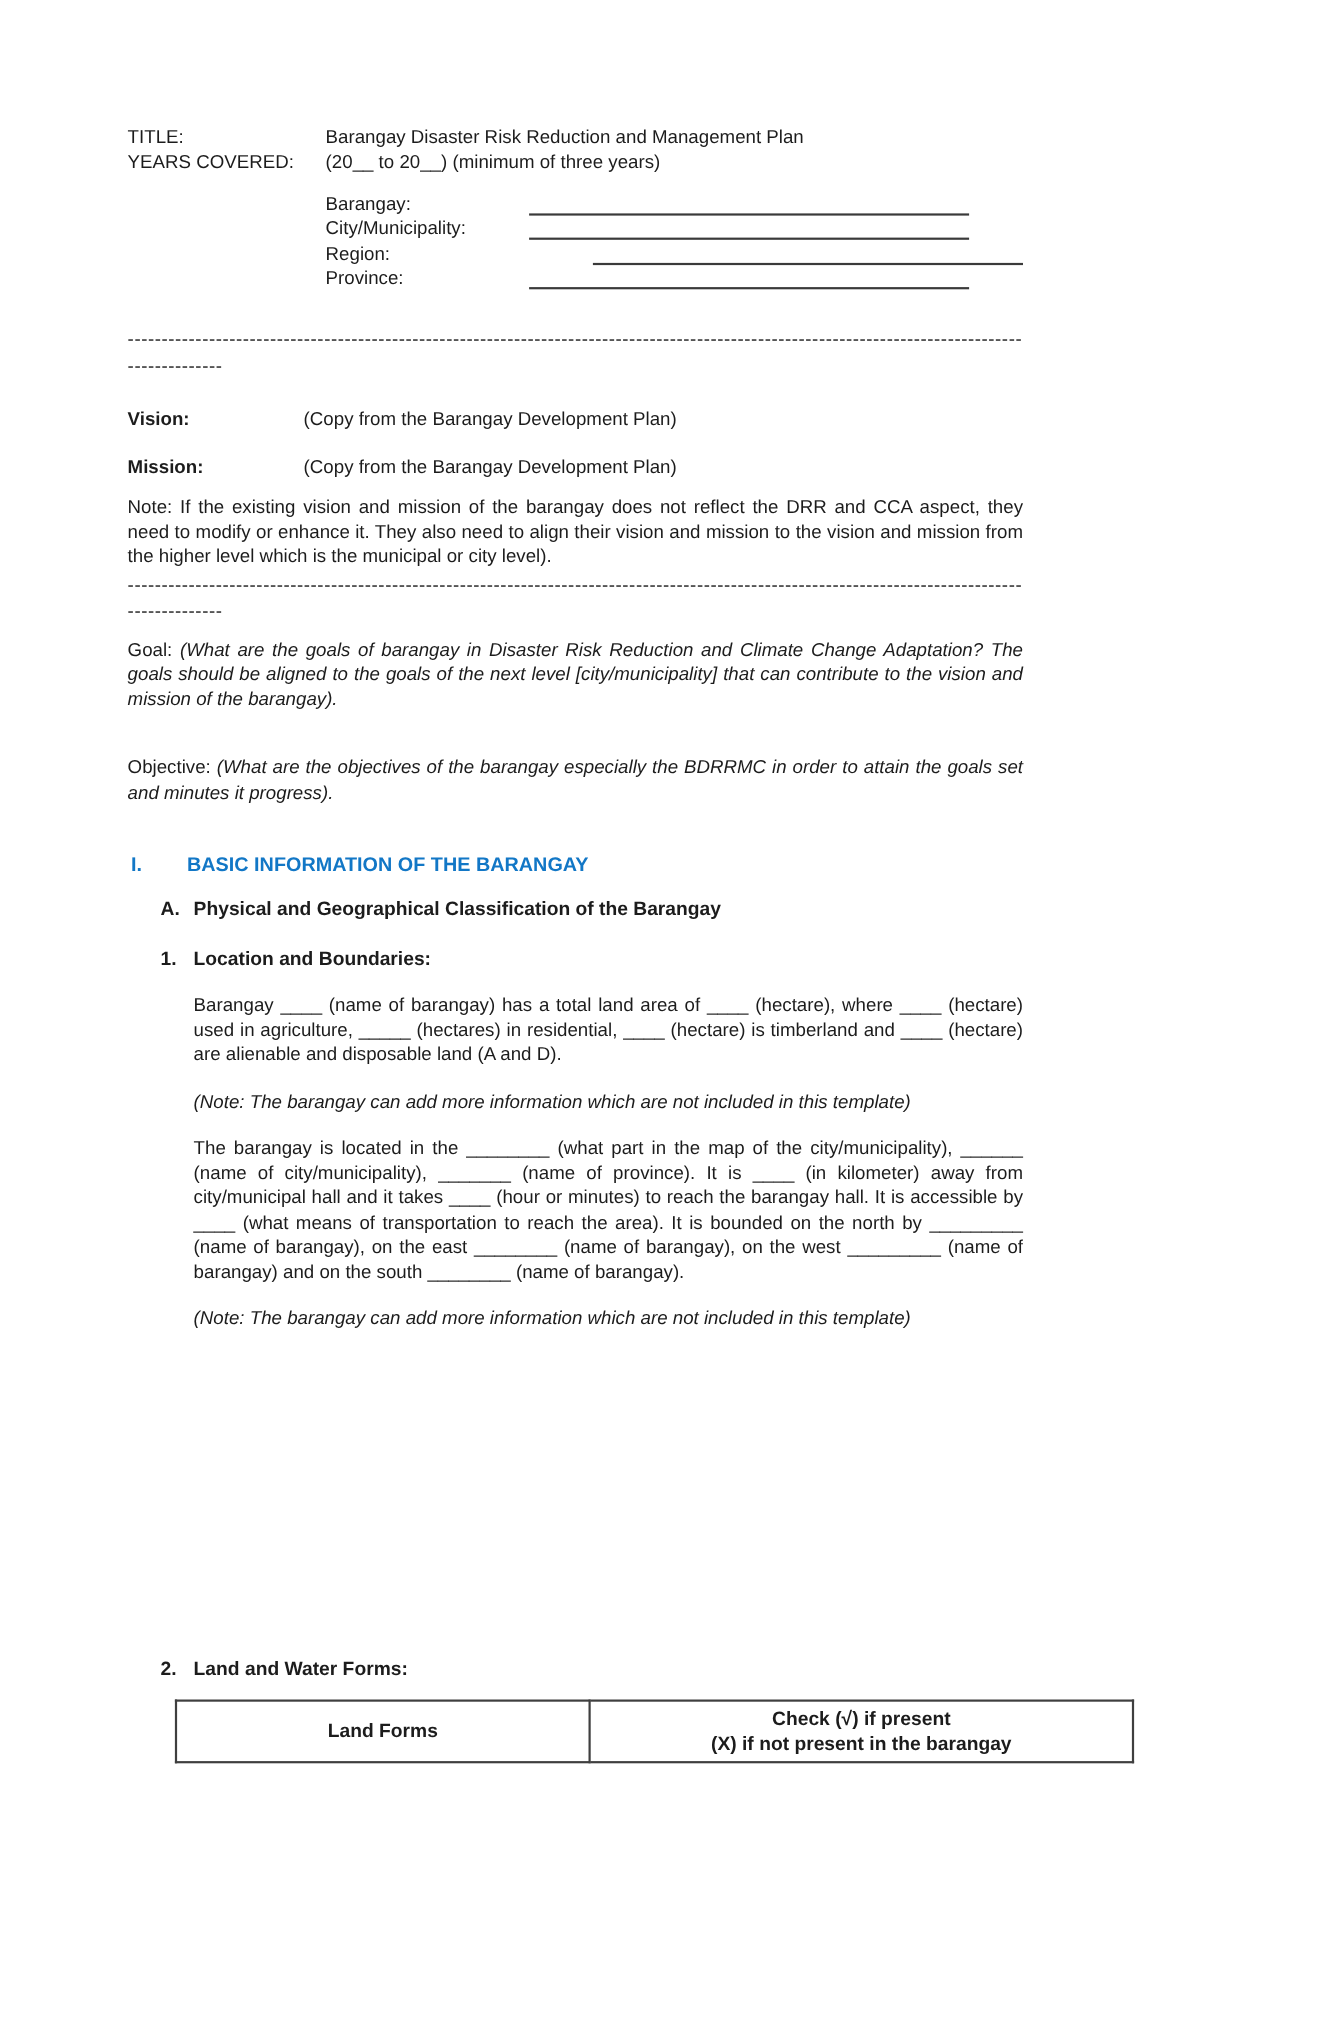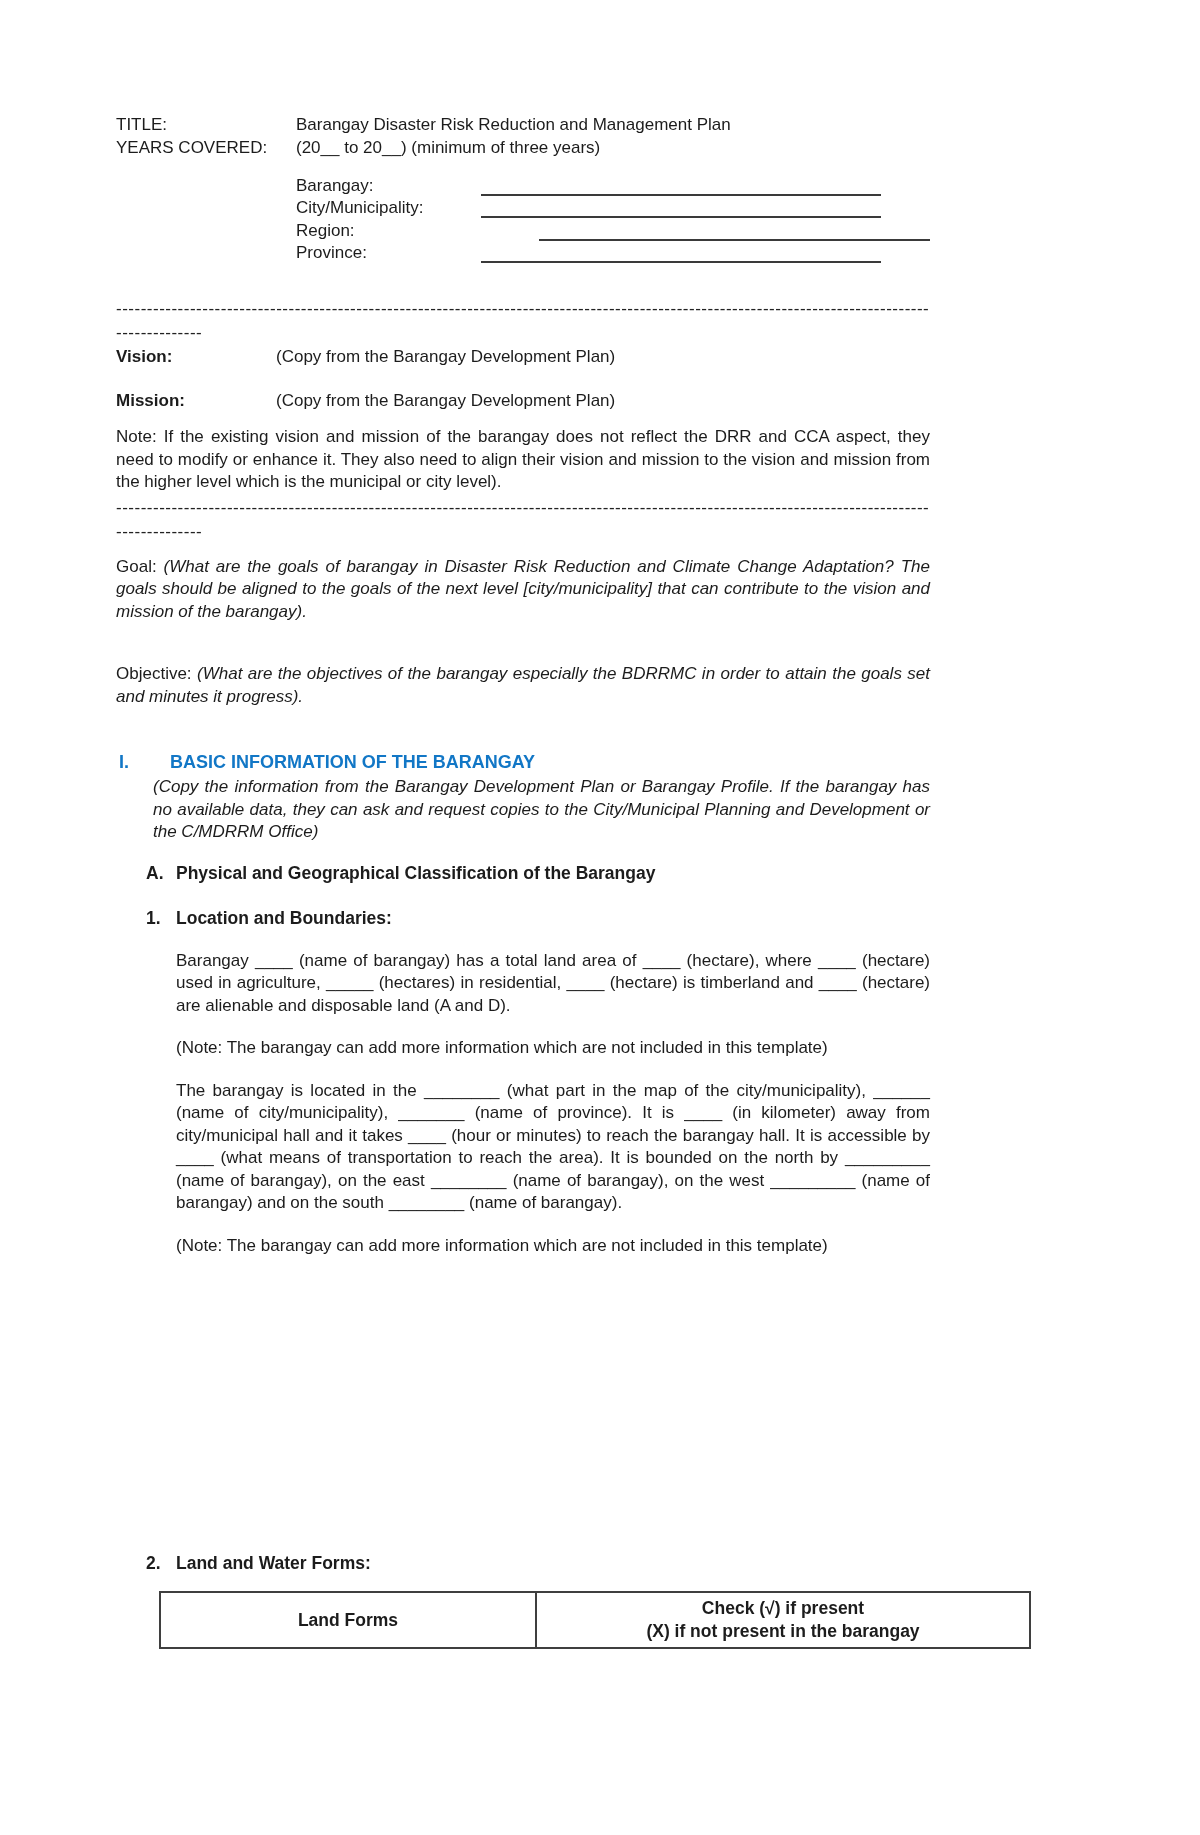--- a/index.html
+++ b/index.html
@@ -26,21 +26,21 @@
 
   
   .dashes{line-height:24px;color:#222;letter-spacing:0.5px}
   .dashes .d1{white-space:nowrap;overflow:hidden}
   .sep1{margin-top:34px}
   .sep2{margin-top:2px}
 
   
   .vrow{display:flex;line-height:23px}
   .vrow .vk{width:160px;flex:none;font-weight:bold}
-  .vision{margin-top:0}
+  .vision{margin-top:24px}
   .mission{margin-top:21px}
 
   .note{margin-top:14px;text-align:justify;line-height:22.5px}
 
   .lblpara{text-align:justify;line-height:22.5px}
   .lblpara .plabel{font-weight:normal}
   .lblpara .ptext{font-style:italic}
   .goal{margin-top:12px}
   .objective{margin-top:40px}
 
@@ -50,21 +50,21 @@
   .subtitle{margin-left:37px;margin-top:3px;font-style:italic;text-align:justify;line-height:22.5px}
 
   .subA{display:flex;margin-top:18px;margin-left:30px;font-weight:bold;font-size:17.5px;line-height:23px}
   .subA .anum{width:30px;flex:none}
 
   .itemh{display:flex;margin-top:22px;margin-left:30px;font-weight:bold;font-size:17.5px;line-height:23px}
   .itemh .inum{width:30px;flex:none}
   .itemh2{margin-top:295px}
 
   .ipara{margin-left:60px;margin-top:20px;text-align:justify;line-height:22.5px}
-  .inote{margin-left:60px;margin-top:20px;text-align:justify;line-height:22.5px}
+  .inote{margin-left:60px;margin-top:20px;font-style:italic;text-align:justify;line-height:22.5px}
 
   
   .twrap{margin-left:43px;margin-top:16px;width:872px}
   table{border-collapse:collapse;width:100%;table-layout:fixed}
   th{border:2px solid #3f3f3f;font-weight:bold;font-size:17.5px;text-align:center;
      vertical-align:middle;padding:4px 8px;line-height:23px;font-family:"Liberation Sans",sans-serif}
   .col1{width:358px}
 </style>
 </head>
 <body>
@@ -122,21 +122,20 @@
   </div>
 
   <p class="lblpara goal"><span class="plabel">Goal:</span>&nbsp;<span class="ptext">(What are the goals of barangay in Disaster Risk Reduction and Climate Change Adaptation? The goals should be aligned to the goals of the next level [city/municipality] that can contribute to the vision and mission of the barangay).</span></p>
 
   <p class="lblpara objective"><span class="plabel">Objective:</span>&nbsp;<span class="ptext">(What are the objectives of the barangay especially the BDRRMC in order to attain the goals set and minutes it progress).</span></p>
 
   <div class="sech">
     <div class="snum">I.</div>
     <div>BASIC INFORMATION OF THE BARANGAY</div>
   </div>
-  <div class="subtitle">(Copy the information from the Barangay Development Plan or Barangay Profile. If the barangay has no available data, they can ask and request copies to the City/Municipal Planning and Development or the C/MDRRM Office)</div>
 
   <div class="subA">
     <div class="anum">A.</div>
     <div>Physical and Geographical Classification of the Barangay</div>
   </div>
 
   <div class="itemh">
     <div class="inum">1.</div>
     <div>Location and Boundaries:</div>
   </div>

